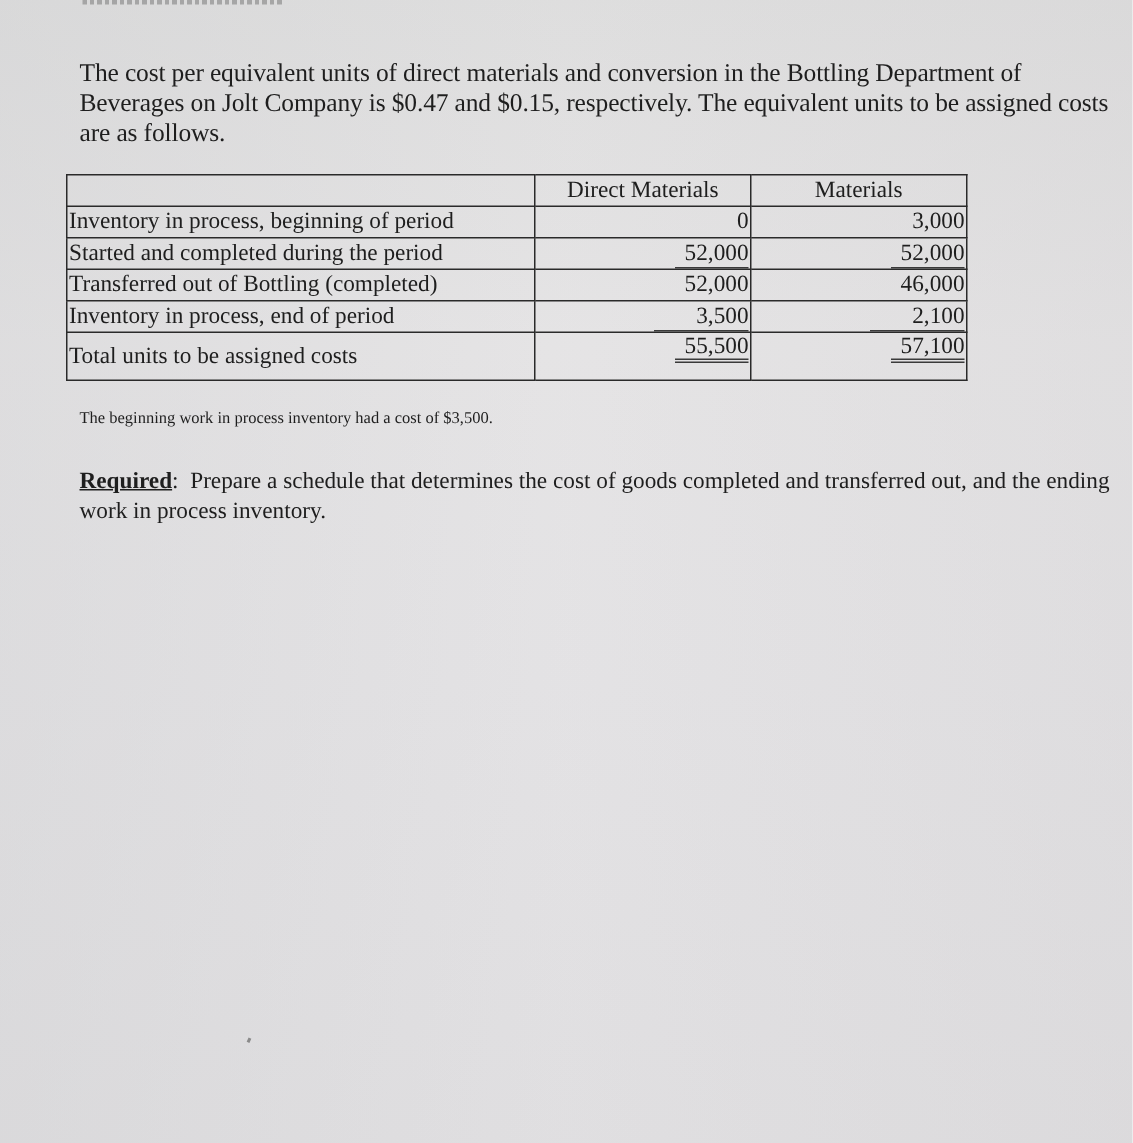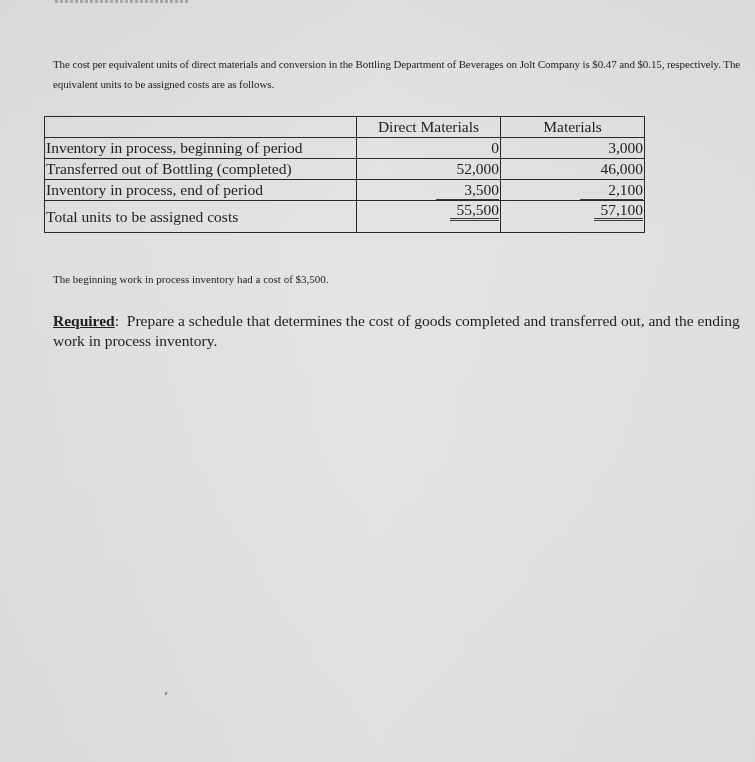--- a/index.html
+++ b/index.html
@@ -26,23 +26,23 @@
       left: 55px;
       top: 0;
       width: 135px;
       height: 3px;
       background: repeating-linear-gradient(90deg, #7a7a7a 0 3px, transparent 3px 5px);
       opacity: 0.55;
     }
     .intro {
       position: absolute;
       left: 53px;
-      top: 54px;
+      top: 39px;
       width: 690px;
-      font-size: 11px;
+      font-size: 17px;
       line-height: 20px;
       letter-spacing: -0.1px;
       margin: 0;
     }
     .table-wrap {
       position: absolute;
       left: 44px;
       top: 116px;
     }
     table.units {
@@ -155,20 +155,25 @@
       <th></th>
       <th>Direct Materials</th>
       <th>Materials</th>
     </tr>
     <tr>
       <td class="label">Inventory in process, beginning of period</td>
       <td class="num"><span>0</span></td>
       <td class="num"><span>3,000</span></td>
     </tr>
     <tr>
+      <td class="label">Started and completed during the period</td>
+      <td class="num"><span class="u1">52,000</span></td>
+      <td class="num"><span class="u1">52,000</span></td>
+    </tr>
+    <tr>
       <td class="label">Transferred out of Bottling (completed)</td>
       <td class="num"><span>52,000</span></td>
       <td class="num"><span>46,000</span></td>
     </tr>
     <tr>
       <td class="label">Inventory in process, end of period</td>
       <td class="num"><span class="u1 u-wide">3,500</span></td>
       <td class="num"><span class="u1 u-wide">2,100</span></td>
     </tr>
     <tr class="total">

